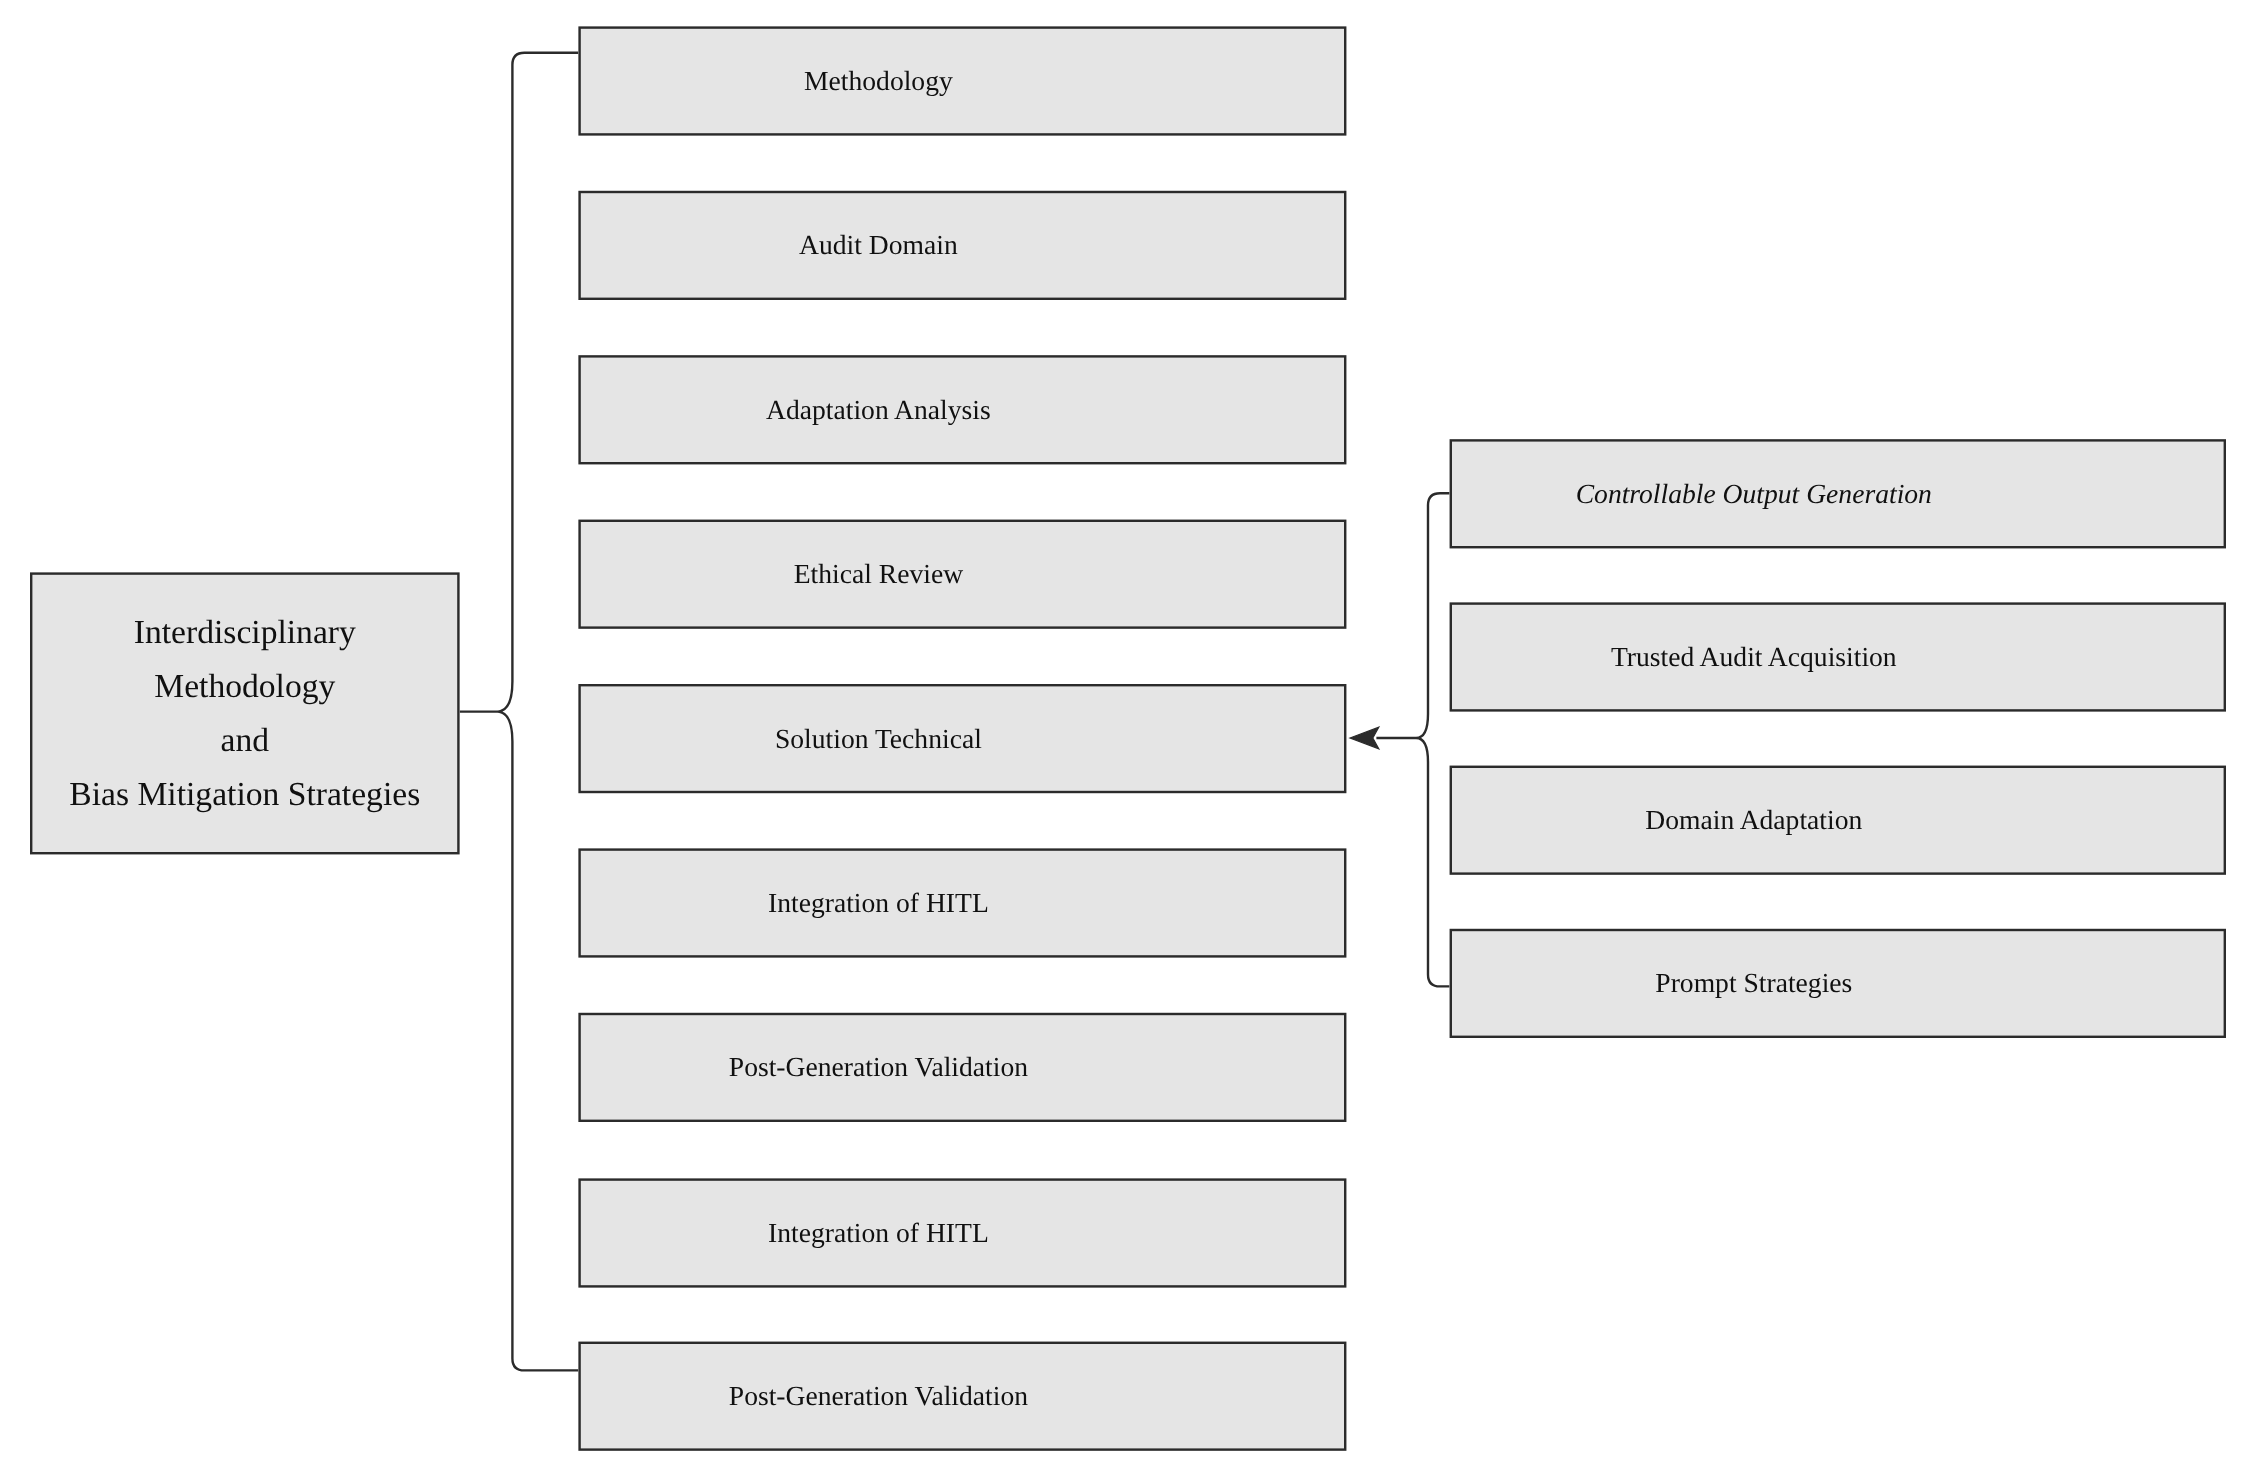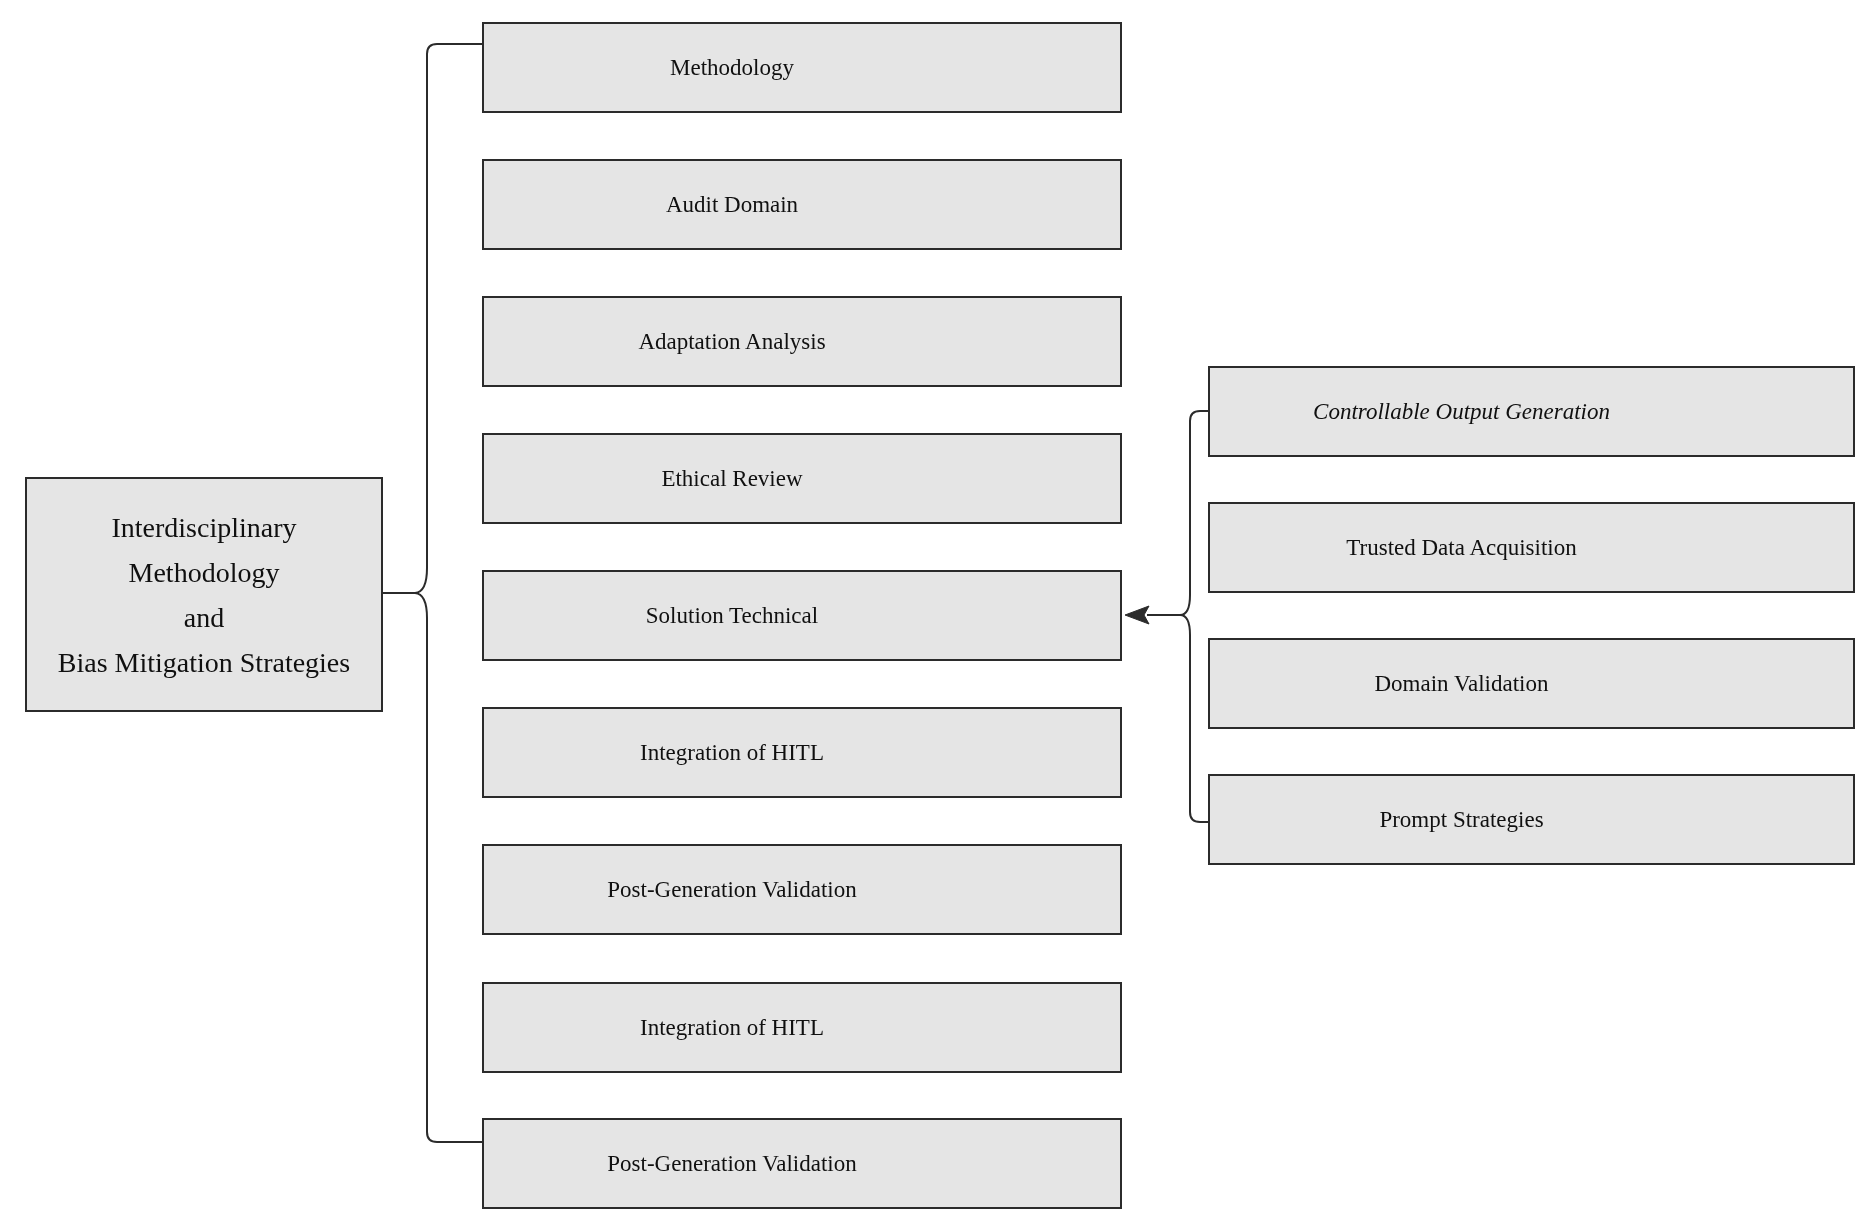--- a/index.html
+++ b/index.html
@@ -75,17 +75,17 @@
   <div class="node node-child node-main m1">Audit Domain</div>
   <div class="node node-child node-main m2">Adaptation Analysis</div>
   <div class="node node-child node-main m3">Ethical Review</div>
   <div class="node node-child node-main m4">Solution Technical</div>
   <div class="node node-child node-main m5">Integration of HITL</div>
   <div class="node node-child node-main m6">Post-Generation Validation</div>
   <div class="node node-child node-main m7">Integration of HITL</div>
   <div class="node node-child node-main m8">Post-Generation Validation</div>
 
   <div class="node node-child node-sub s0">Controllable Output Generation</div>
-  <div class="node node-child node-sub s1">Trusted Data Acquisition</div>
-  <div class="node node-child node-sub s2">Domain Validation</div>
+  <div class="node node-child node-sub s1">Trusted Audit Acquisition</div>
+  <div class="node node-child node-sub s2">Domain Adaptation</div>
   <div class="node node-child node-sub s3">Prompt Strategies</div>
 
 </div>
 
 </body></html>

